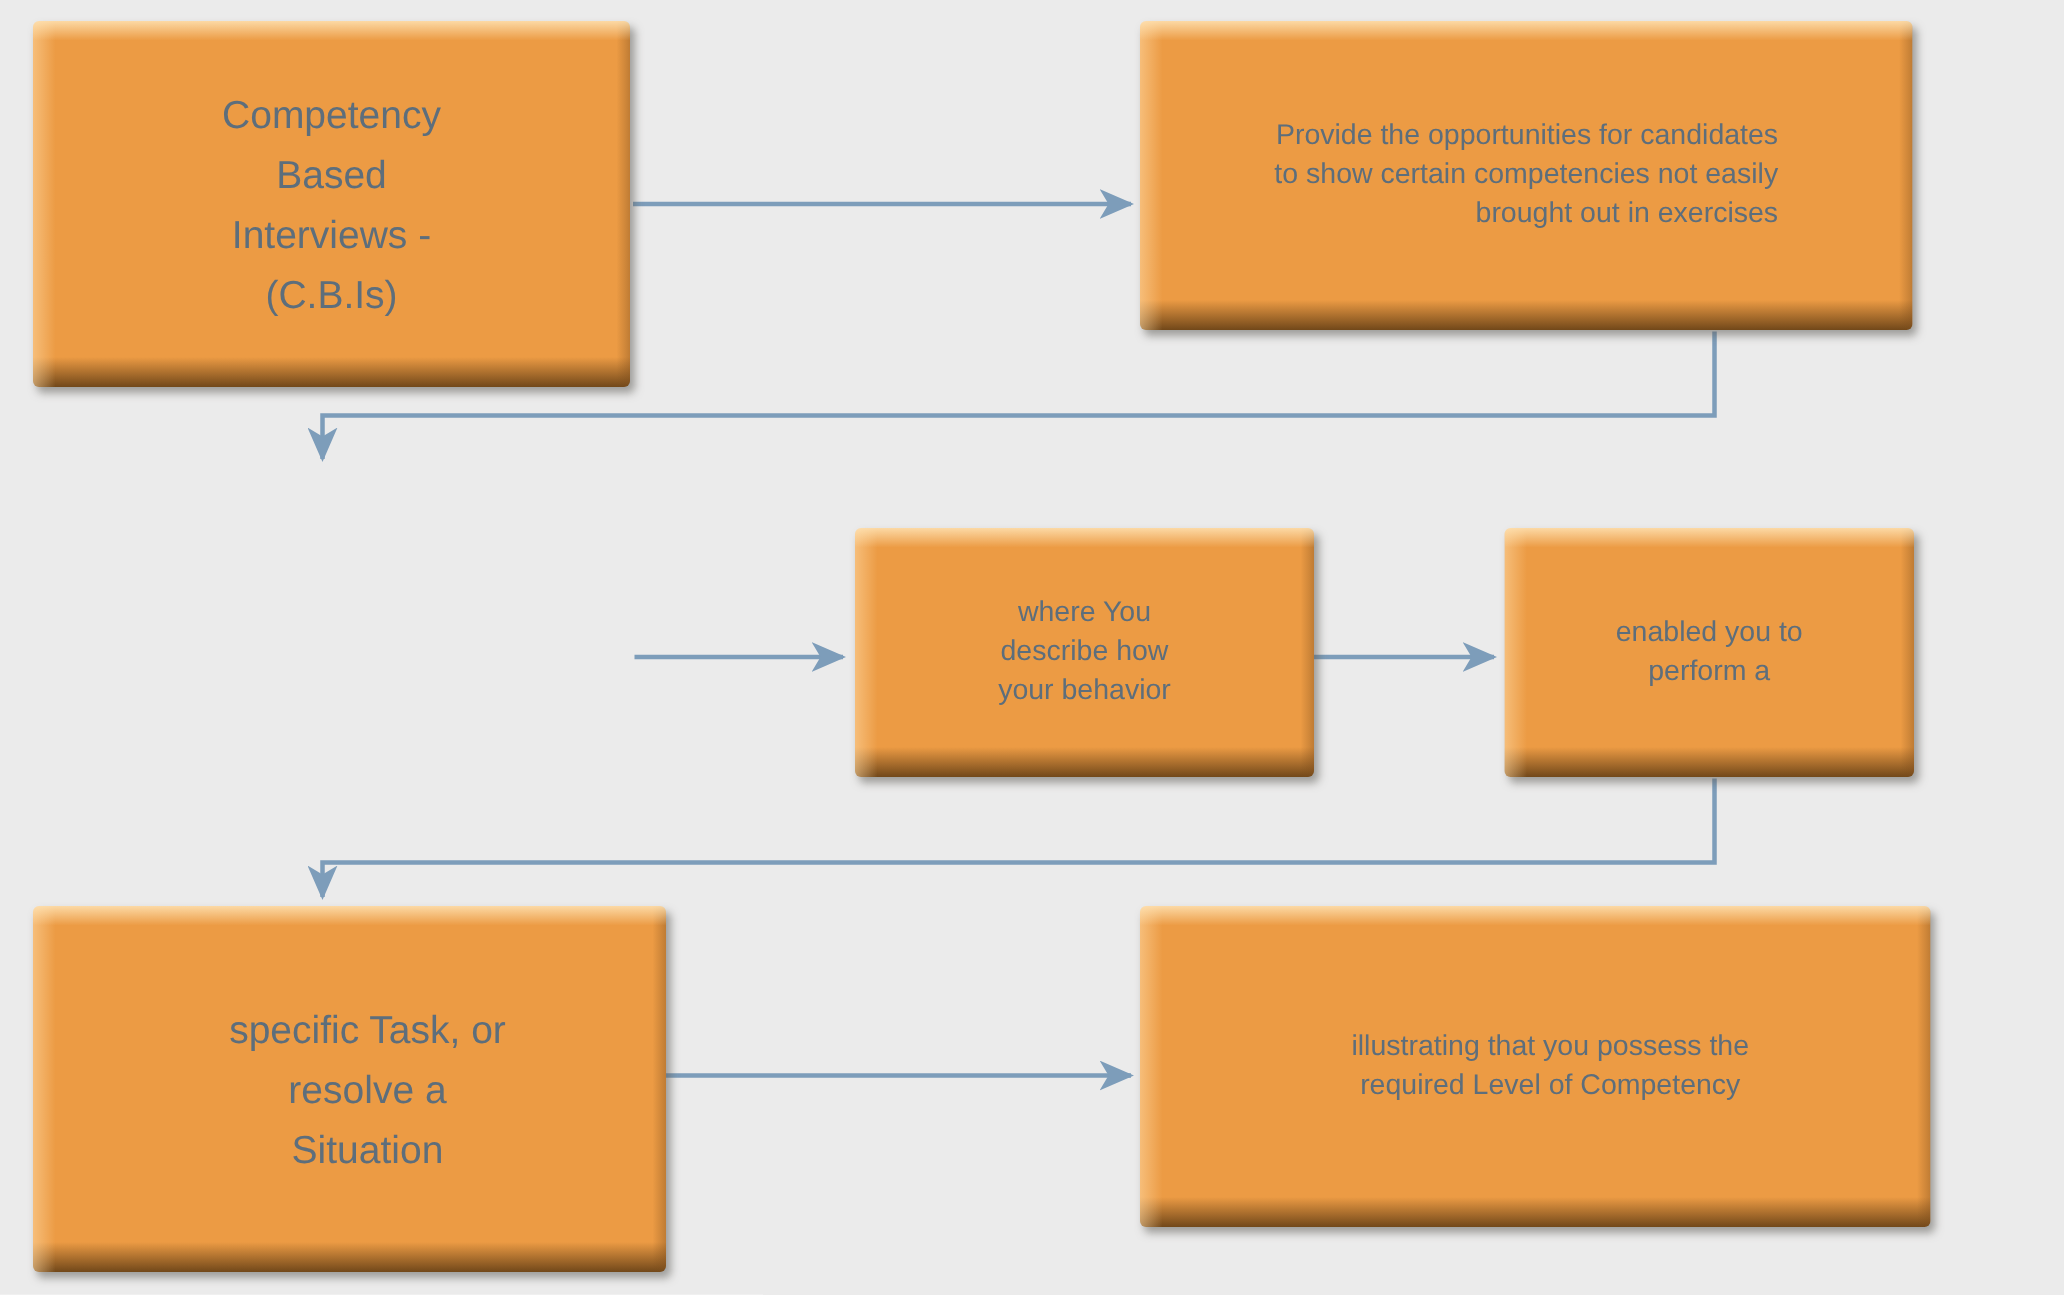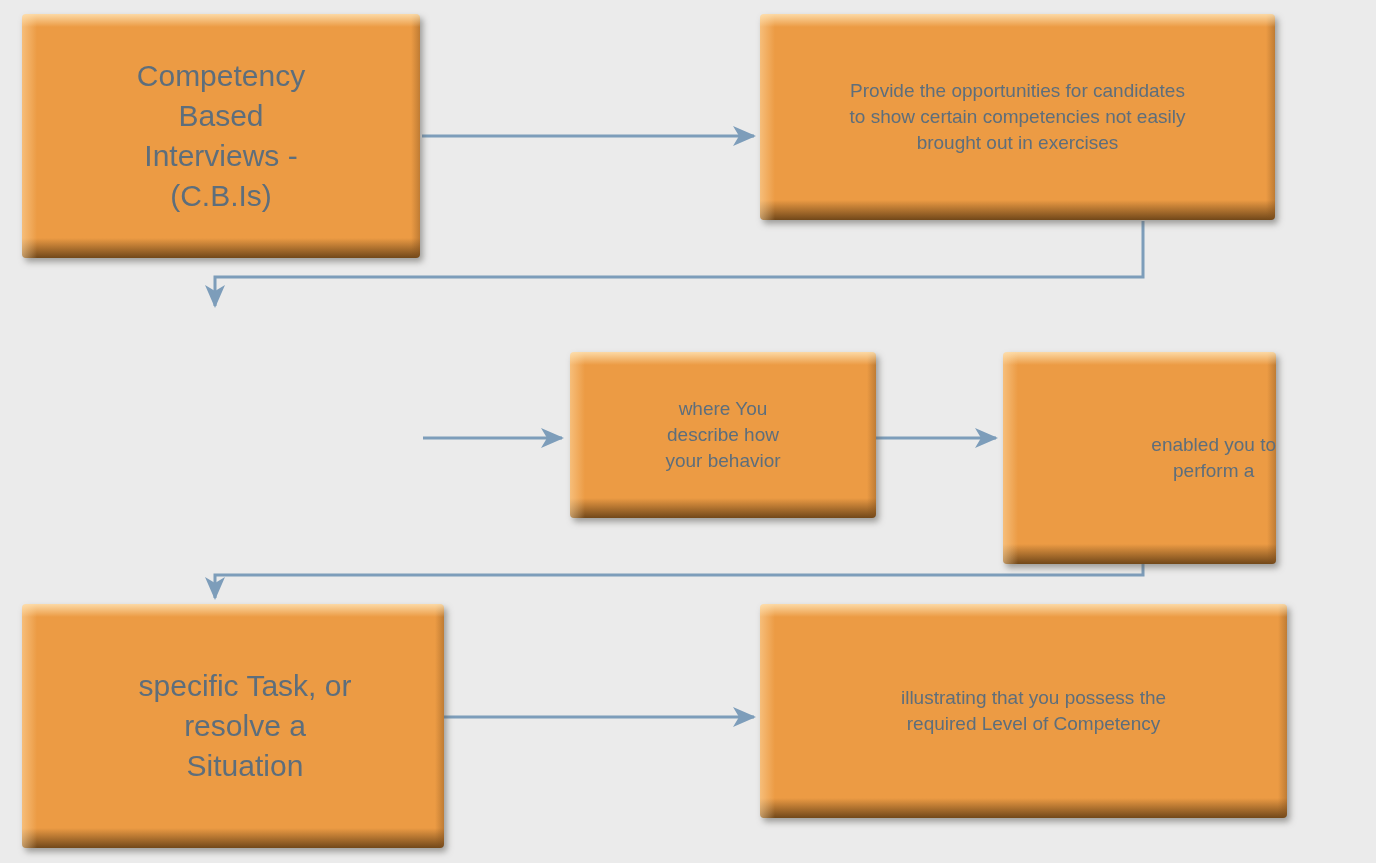--- a/index.html
+++ b/index.html
@@ -38,28 +38,28 @@
       linear-gradient(to left, rgba(124,77,28,0.40), rgba(124,77,28,0) 9px),
       linear-gradient(to top, rgba(92,57,18,0.85), rgba(92,57,18,0) 20px);
     box-shadow: 3px 4px 6px rgba(95,92,88,0.55);
     display: flex;
     align-items: center;
     justify-content: center;
     text-align: center;
     color: var(--box-text);
   }
   .box-text { white-space: pre-line; }
-  .big   { font-size: 30px; line-height: 40px; }
+  .big   { font-size: 26px; line-height: 40px; }
   .small { font-size: 19px; line-height: 26px; }
 
   .box-cbi        { left: 22px;   top: 14px;  width: 398px; height: 244px; }
-  .box-provide    { left: 760px;  top: 14px;  width: 515px; height: 206px; }
+  .box-provide    { left: 760px;  top: 14px;  width: 515px; height: 206px; text-align: right; }
   .box-format     { left: 22px;   top: 312px; width: 398px; height: 244px; }
   .box-describe   { left: 570px;  top: 352px; width: 306px; height: 166px; }
-  .box-enabled    { left: 1003px; top: 352px; width: 273px; height: 212px; justify-content: flex-end; }
+  .box-enabled    { left: 1003px; top: 352px; width: 273px; height: 166px; }
   .box-task       { left: 22px;   top: 604px; width: 398px; height: 244px; padding-left: 24px; }
   .box-illustrate { left: 760px;  top: 604px; width: 507px; height: 214px; padding-left: 20px; }
 </style>
 </head>
 <body>
 
 <div class="canvas">
 
   <svg class="connectors" viewBox="0 0 1376 863" xmlns="http://www.w3.org/2000/svg">
     <defs>

